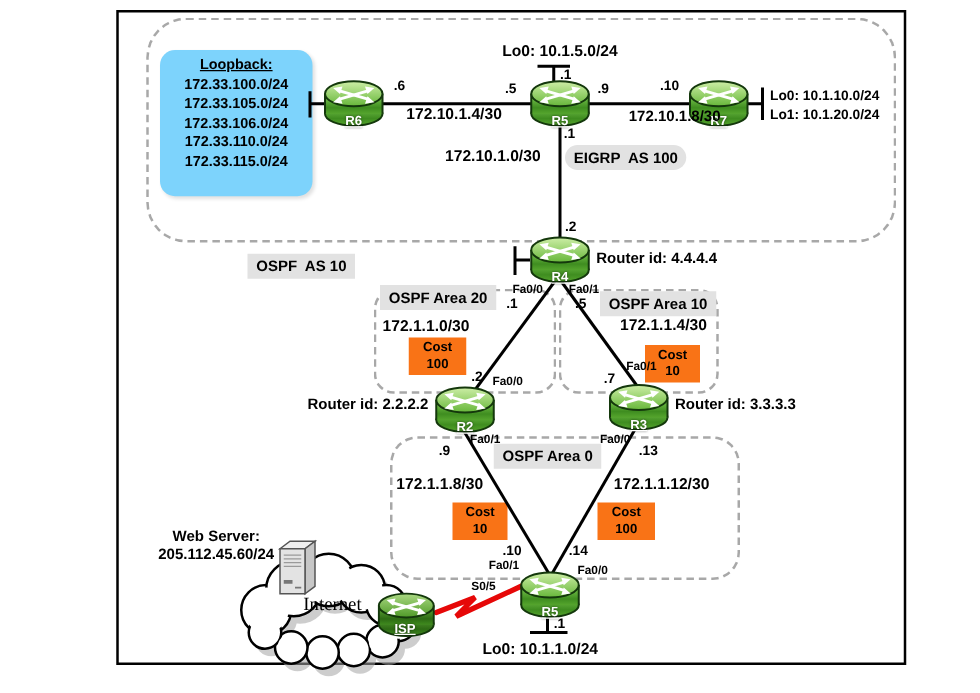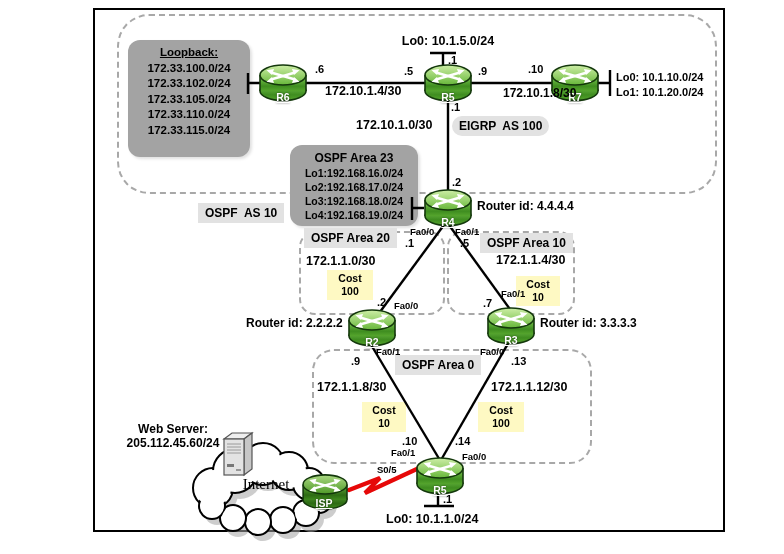--- a/index.html
+++ b/index.html
@@ -1,24 +1,24 @@
 <!DOCTYPE html>
 <html><head>
 <meta charset="utf-8">
 <style>
   html,body{margin:0;padding:0;background:#fff;}
   #canvas{position:relative;width:784px;height:554px;background:#fff;overflow:hidden;
           font-family:"Liberation Sans",sans-serif;color:#000;}
   .frame{position:absolute;left:93px;top:8px;width:628px;height:520px;border:2px solid #000;z-index:0;}
   .dashed{position:absolute;border:2px dashed #a8a8a8;z-index:1;background:transparent;}
-  .bigbox{position:absolute;background:#a3a3a3;border-radius:12px;text-align:center;font-weight:bold;
+  .bigbox{position:absolute;background:#7dd3fc;border-radius:12px;text-align:center;font-weight:bold;
           box-shadow:2px 2px 3px rgba(0,0,0,.12);z-index:2;padding-top:5px;}
   .gbox{position:absolute;background:#e2e2e2;font-weight:bold;text-align:center;white-space:pre;
         z-index:2;padding:3px 7px;font-size:12px;line-height:14px;}
-  .costbox{position:absolute;background:#fef9c3;font-weight:bold;text-align:center;z-index:2;
+  .costbox{position:absolute;background:#f97316;font-weight:bold;text-align:center;z-index:2;
         font-size:10.5px;line-height:13px;padding:2px 0;}
   .lbl{position:absolute;font-weight:bold;white-space:nowrap;z-index:6;font-size:12.5px;line-height:14px;}
   .lbl.s{font-size:11px;}
   .lbl.xs{font-size:9.5px;}
   .lbl.m{font-size:12px;}
   .lbl.serif{font-family:"Liberation Serif",serif;font-weight:normal;font-size:15px;}
   #svglayer{position:absolute;left:0;top:0;z-index:3;}
   .router{position:absolute;width:52px;height:42px;z-index:4;}
   .router .rlabel{position:absolute;left:0;bottom:1px;width:100%;text-align:center;color:#fff;
         font-weight:bold;font-size:10.5px;text-shadow:0 0 2px rgba(0,0,0,.55);text-decoration:underline;}
@@ -35,33 +35,26 @@
   <div class="frame"></div>
 
   <div class="dashed" style="left:117px;top:14px;width:596px;height:176px;border-radius:32px;"></div>
   <div class="dashed" style="left:299px;top:231px;width:142px;height:80px;border-radius:16px;"></div>
   <div class="dashed" style="left:447px;top:231px;width:124px;height:80px;border-radius:16px;"></div>
   <div class="dashed" style="left:312px;top:349px;width:276px;height:111px;border-radius:22px;"></div>
 
   <div class="bigbox" style="left:128px;top:40px;width:122px;height:112px;">
     <div class="lpline underline">Loopback:</div>
     <div class="lpline">172.33.100.0/24</div>
-    <div class="lpline">172.33.102.0/24</div>
     <div class="lpline">172.33.105.0/24</div>
+    <div class="lpline">172.33.106.0/24</div>
     <div class="lpline">172.33.110.0/24</div>
     <div class="lpline">172.33.115.0/24</div>
   </div>
 
-  <div class="bigbox" style="left:290px;top:145px;width:128px;height:76px;">
-    <div class="bbtitle">OSPF Area 23</div>
-    <div class="bbline">Lo1:192.168.16.0/24</div>
-    <div class="bbline">Lo2:192.168.17.0/24</div>
-    <div class="bbline">Lo3:192.168.18.0/24</div>
-    <div class="bbline">Lo4:192.168.19.0/24</div>
-  </div>
 
   <div class="gbox" style="left:452px;top:116px;border-radius:10px;">EIGRP  AS 100</div>
   <div class="gbox" style="left:198px;top:203px;">OSPF  AS 10</div>
   <div class="gbox" style="left:304px;top:228px;">OSPF Area 20</div>
   <div class="gbox" style="left:480px;top:233px;">OSPF Area 10</div>
   <div class="gbox" style="left:395px;top:355px;">OSPF Area 0</div>
 
   <div class="costbox" style="left:327px;top:270px;width:46px;">
     <div>Cost</div>
     <div>100</div>

